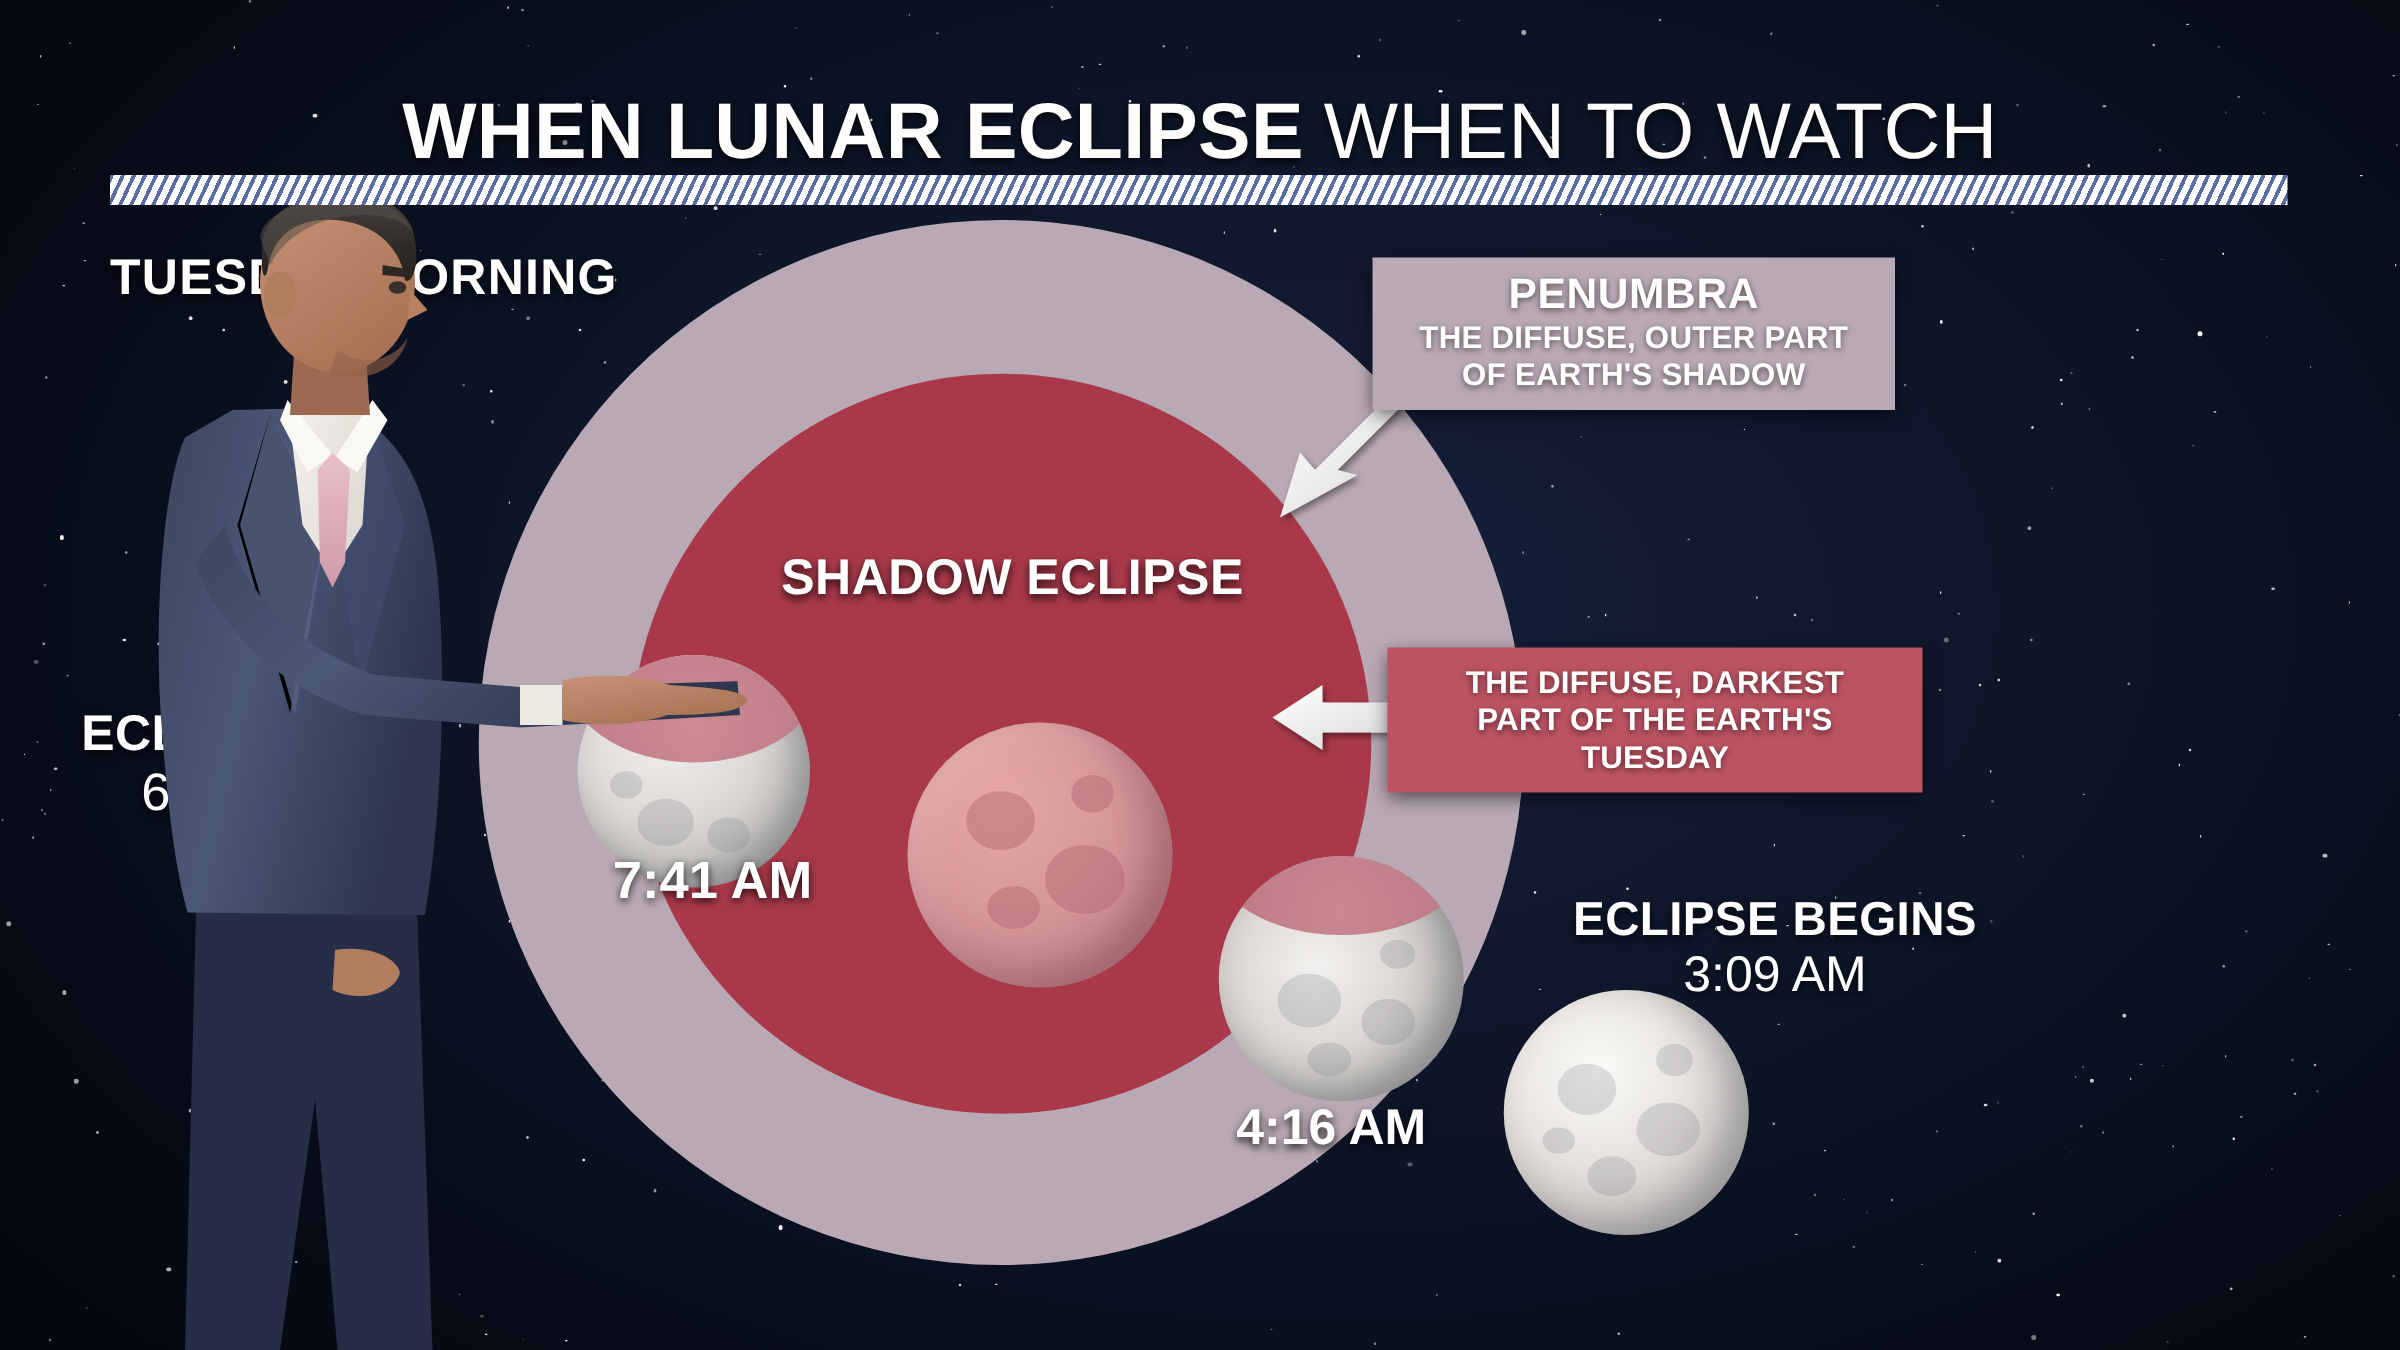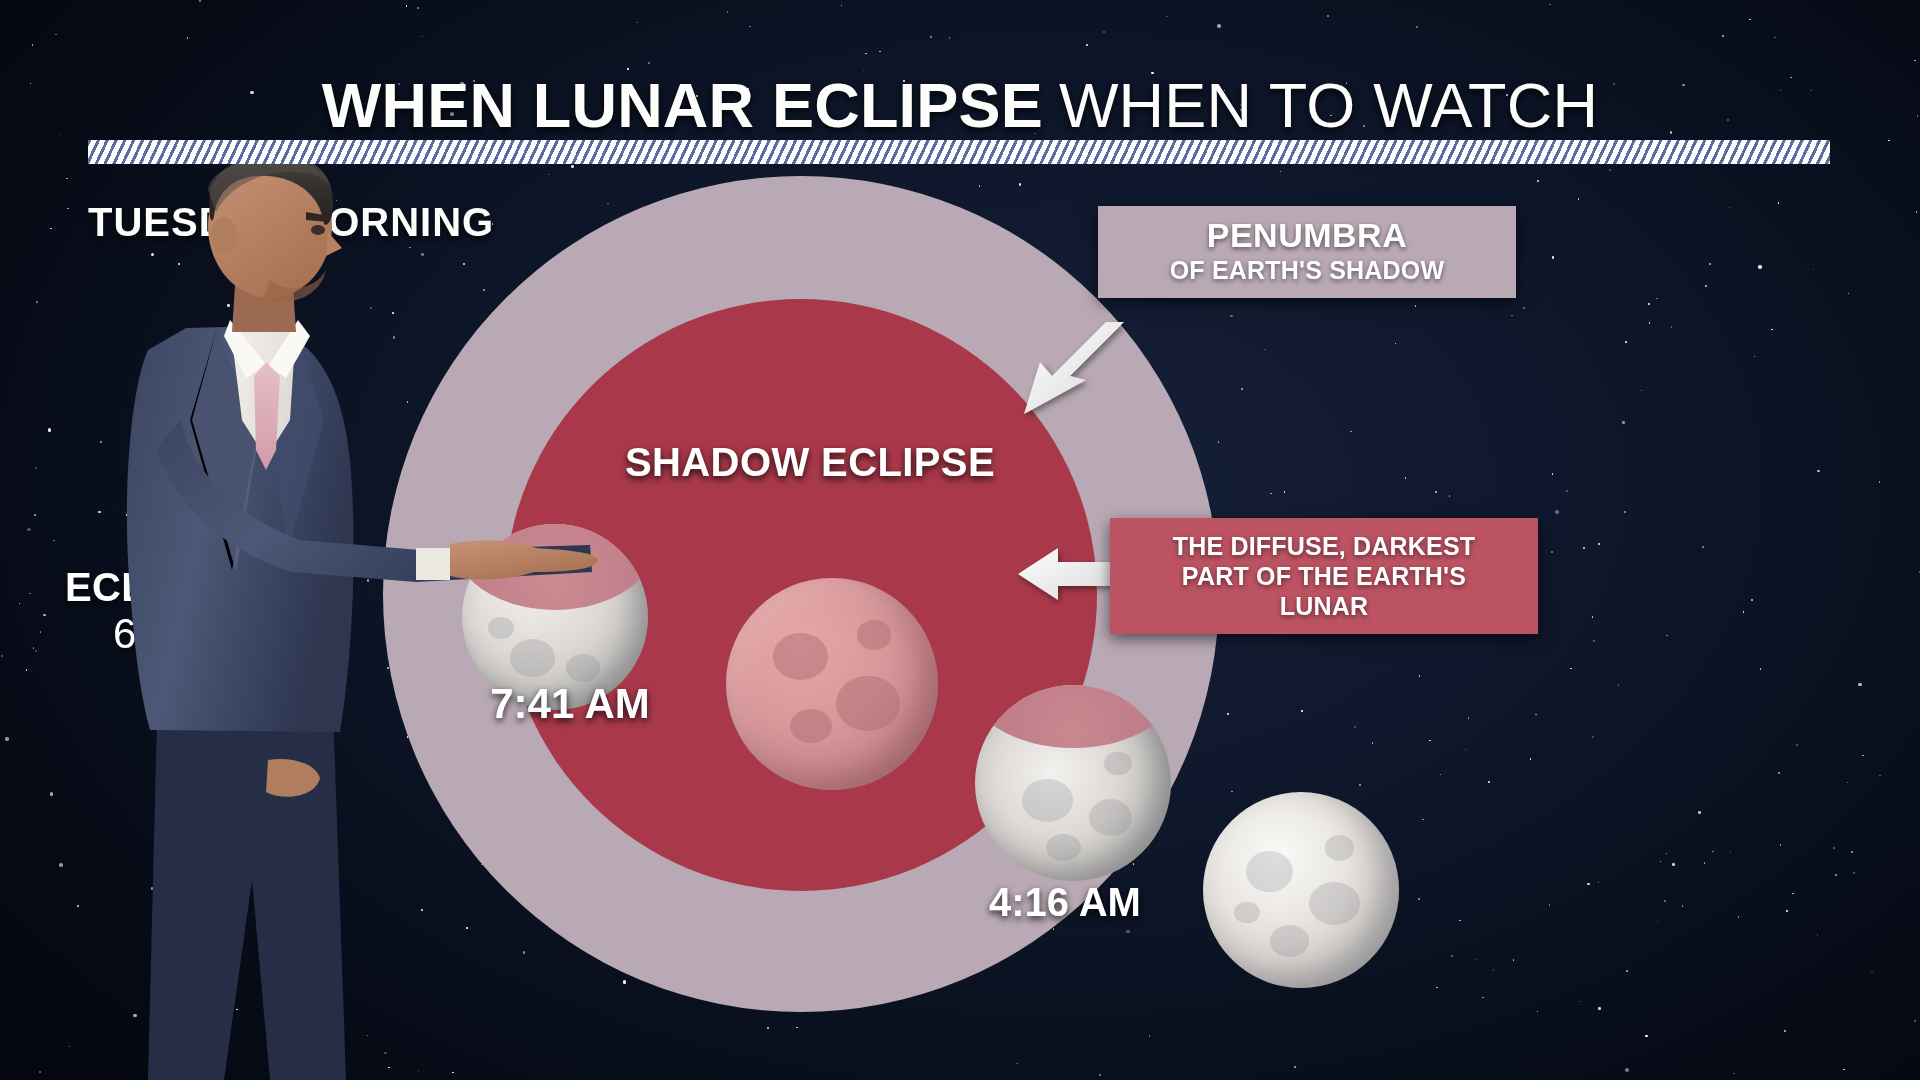--- a/index.html
+++ b/index.html
@@ -633,37 +633,42 @@
     </defs>
     <path d="M124 4 L70 58 L86 62 L46 84 L24 96 L32 70 L40 44 L52 58 L106 4 Z" fill="url(#agrad)" filter="url(#ashadow)"></path>
   </svg>
 
   <svg class="arrow" style="left:1012px;top:540px;width:110px;height:70px;" viewBox="0 0 110 70">
     <path d="M106 22 L46 22 L46 8 L6 34 L46 60 L46 46 L106 46 Z" fill="url(#agrad)" filter="url(#ashadow)"></path>
   </svg>
 
   <div class="callout" id="penumbra-callout">
     <div class="hd">PENUMBRA</div>
+    <div class="bd">THE DIFFUSE, OUTER PART</div>
     <div class="bd">OF EARTH'S SHADOW</div>
   </div>
 
   <div class="callout" id="umbra-callout">
     <div class="bd">THE DIFFUSE, DARKEST</div>
     <div class="bd">PART OF THE EARTH'S</div>
-    <div class="bd">LUNAR</div>
+    <div class="bd">TUESDAY</div>
   </div>
 
   <div class="lbl" id="lbl-max">
     <div class="l1">SHADOW ECLIPSE</div>
   </div>
 
   <div class="lbl" id="lbl-541">7:41 AM</div>
 
   <div class="lbl" id="lbl-416">4:16 AM</div>
 
+  <div class="lbl" id="lbl-309">
+    <div class="l1">ECLIPSE BEGINS</div>
+    <div class="l2">3:09 AM</div>
+  </div>
 
   <div class="lbl" id="lbl-ends">
     <div class="l1">ECLI</div>
     <div class="l2">6:</div>
   </div>
 
   <div id="subtitle">TUESDAY MORNING</div>
 
   <svg id="presenter" viewBox="0 0 500 960">
     <defs>

